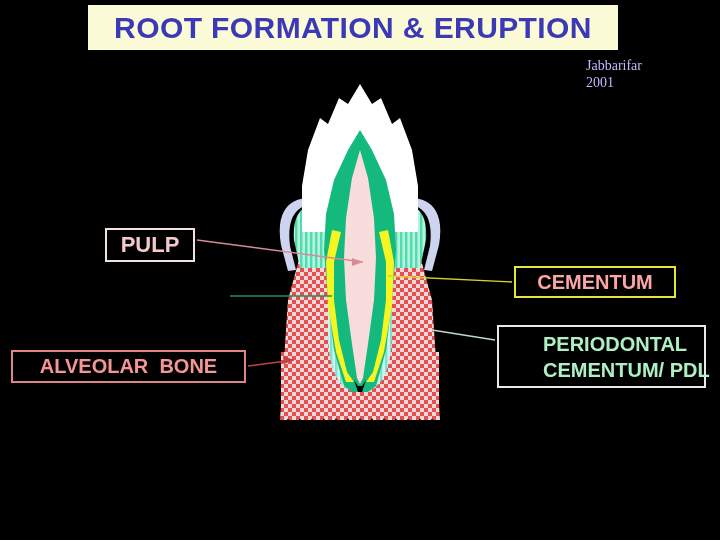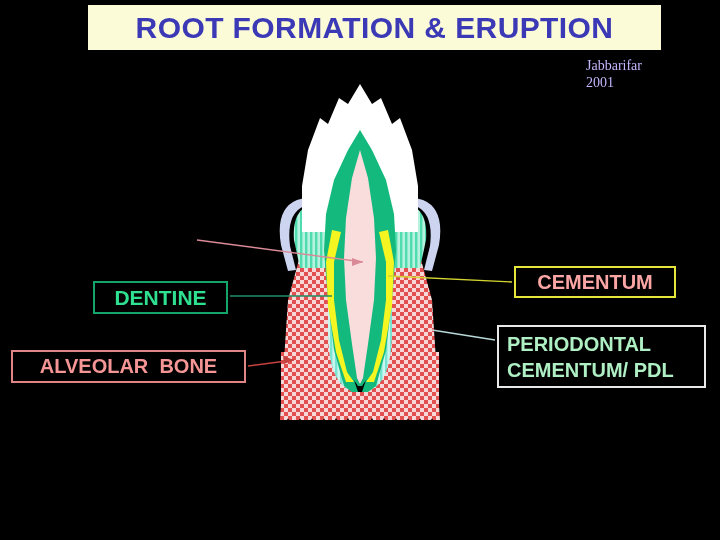--- a/index.html
+++ b/index.html
@@ -1,21 +1,21 @@
 <!DOCTYPE html>
 <html><head>
 <meta charset="utf-8">
 <style>
   html,body{margin:0;padding:0;background:#000;}
   body{width:720px;height:540px;overflow:hidden;
        font-family:"Liberation Sans", sans-serif;}
   #stage{position:relative;width:720px;height:540px;background:#000;overflow:hidden;}
 
   
-  #title-banner{position:absolute;left:88px;top:5px;width:573px;height:45px;
+  #title-banner{position:absolute;left:88px;top:5px;width:530px;height:45px;
     background:#fbfbd8;display:flex;align-items:center;justify-content:center;}
   #title-text{font-size:30px;font-weight:bold;color:#3b39b5;letter-spacing:.4px;
     white-space:nowrap;font-family:"Liberation Sans", sans-serif;}
 
   
   #credit{position:absolute;left:586px;top:57px;color:#c4b5fd;font-size:14px;
     line-height:17px;font-family:"Liberation Serif", serif;}
 
   
   #diagram{position:absolute;left:0;top:0;width:720px;height:540px;}
@@ -41,21 +41,21 @@
      text-align:center;}
 
   #label-cementum{left:514px;top:266px;width:162px;height:32px;
      border:2px solid #e5e53a;}
   #label-cementum span{color:#fca5a5;font-size:20px;font-weight:bold;
      text-align:center;}
 
   #label-pdl{left:497px;top:325px;width:209px;height:63px;
      border:2px solid #e9e9e9;padding-left:8px;}
   #label-pdl span{color:#aeefc4;font-size:20px;font-weight:bold;
-     line-height:26px;text-align:left;}
+     line-height:26px;text-align:left;margin-left:36px;}
 </style>
 </head>
 <body>
 
 <div id="stage">
 
   <svg id="diagram" viewBox="0 0 720 540" xmlns="http://www.w3.org/2000/svg">
     <defs>
 
       <pattern id="boneCheck" width="8" height="8" patternUnits="userSpaceOnUse">
@@ -143,24 +143,24 @@
 
   <div id="title-banner">
     <div id="title-text">ROOT FORMATION &amp; ERUPTION</div>
   </div>
 
   <div id="credit">
     <div>Jabbarifar</div>
     <div>2001</div>
   </div>
 
+  <div class="label-box" id="label-pulp">
+    <span>PULP</span>
+  </div>
 
-  <div class="label-box" id="label-dentine">
-    <span>DENTINE</span>
-  </div>
 
   <div class="label-box" id="label-alveolar-bone">
     <span>ALVEOLAR  BONE</span>
   </div>
 
   <div class="label-box" id="label-cementum">
     <span>CEMENTUM</span>
   </div>
 
   <div class="label-box" id="label-pdl">

